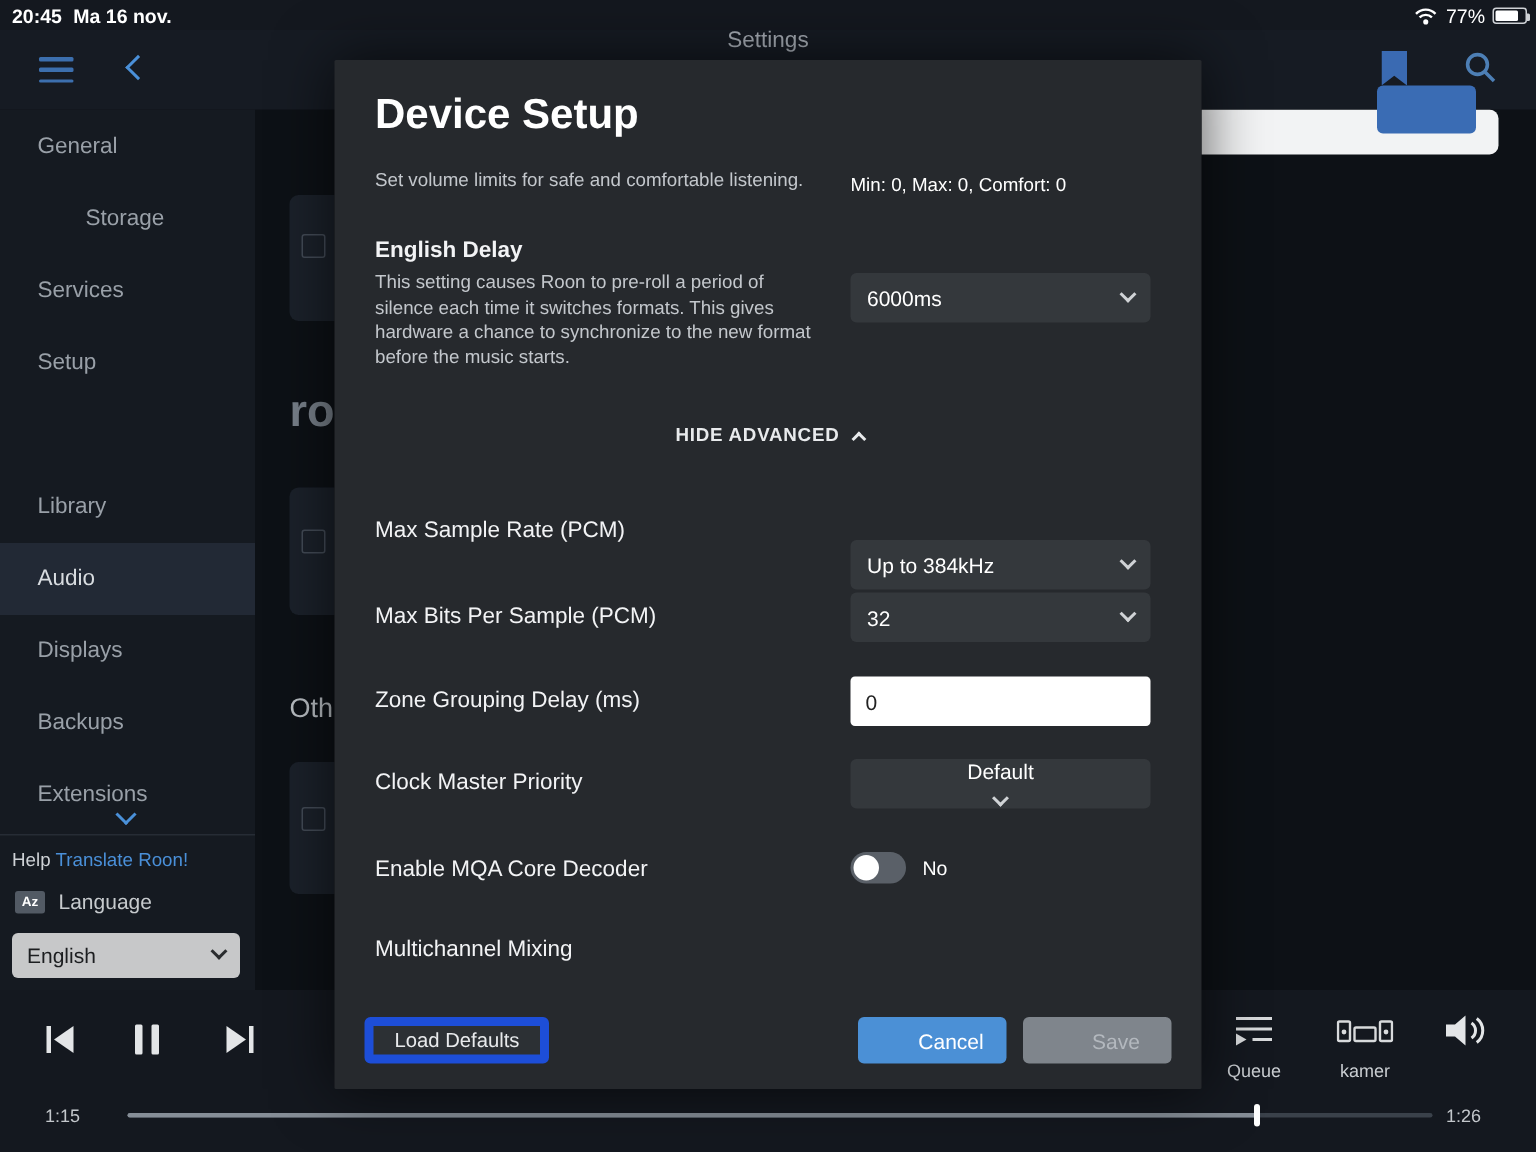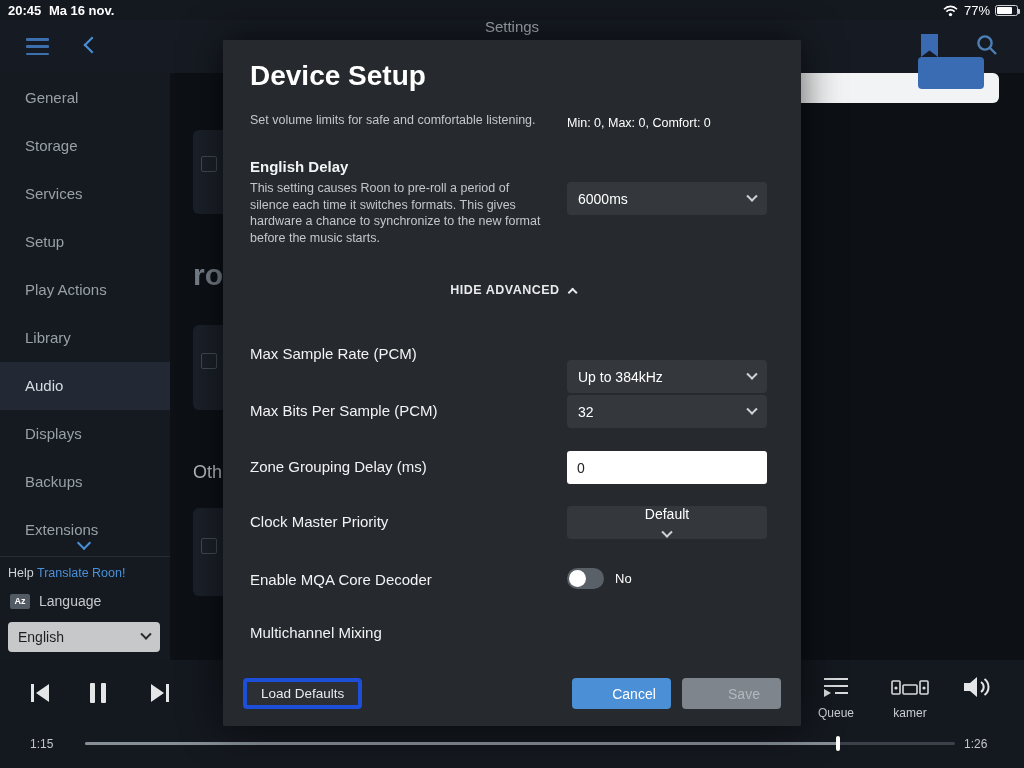--- a/index.html
+++ b/index.html
@@ -55,21 +55,21 @@
   .modal-title { left:27px; top:20px; font-size:28px; font-weight:bold; color:#fff; }
   .m-desc { font-size:12.5px; color:#c3c7cc; line-height:16.5px; }
   .m-label { font-size:15px; color:#f2f3f5; }
   .m-select { position:absolute; width:200px; height:33px; background:#34383c; border-radius:4px; display:flex; align-items:center; justify-content:space-between; padding:0 11px; font-size:14px; color:#fff; cursor:pointer; }
   .m-input { position:absolute; width:200px; height:33px; background:#fff; border:none; border-radius:3px; padding:0 10px; font-size:14px; color:#222; font-family:"Liberation Sans",sans-serif; }
   .hide-adv { left:0; right:0; top:243px; text-align:center; font-size:12.5px; font-weight:bold; letter-spacing:.5px; color:#e8eaec; cursor:pointer; }
   .toggle { position:absolute; left:344px; top:528px; width:37px; height:21px; background:#5a6068; border-radius:11px; cursor:pointer; }
   .toggle .knob { position:absolute; left:2px; top:2px; width:17px; height:17px; background:#fff; border-radius:50%; }
   .toggle-text { position:absolute; left:392px; top:531px; font-size:13px; color:#fff; }
   .btn { position:absolute; height:31px; border-radius:4px; font-size:14px; display:flex; align-items:center; justify-content:center; cursor:pointer; font-family:"Liberation Sans",sans-serif;padding-left:25px; }
-  .btn-outline { left:20px; top:638px; padding:0 14px; background:#2c3034; border:4px solid #1d4ed8; color:#e8eaec; font-size:13.5px; }
+  .btn-outline { left:20px; top:638px; padding:0 14px; background:#2c3034; border:6px solid #1d4ed8; color:#e8eaec; font-size:13.5px; }
   .btn-cancel { left:349px; top:638px; width:99px; background:#4b90d6; color:#fff; }
   .btn-save { left:459px; top:638px; width:99px; background:#7f858c; color:#b3b8be; }
 
   
   .player-bar { left:0; top:660px; width:1024px; height:108px; background:#14181f; z-index:2; }
   .ctl { position:absolute; cursor:pointer; }
   .ctl svg { display:block; }
   .zone-group { position:absolute; text-align:center; cursor:pointer; }
   .zone-label { font-size:12px; color:#c9cdd1; margin-top:4px; }
   .time-text { position:absolute; font-size:12px; color:#c3c7cb; }
@@ -127,24 +127,23 @@
 <div class="abs frag-card" style="left:193px; top:325px; height:85px;">
   <div class="frag-icon" style="margin:28px 0 0 8px;"></div>
 </div>
 <div class="abs" style="left:193px; top:462px; font-size:18px; color:#b9bec3;">Oth</div>
 <div class="abs frag-card" style="left:193px; top:508px; height:88px;">
   <div class="frag-icon" style="margin:30px 0 0 8px;"></div>
 </div>
 
 <div class="abs sidebar">
   <div class="side-item" style="top:1px;">General</div>
-  <div class="side-item" style="top:49px;">Storage</div>
+  <div class="side-item" style="top:49px;margin-left:32px;">Storage</div>
   <div class="side-item" style="top:97px;">Services</div>
   <div class="side-item" style="top:145px;">Setup</div>
-  <div class="side-item" style="top:193px;">Play Actions</div>
   <div class="side-item" style="top:241px;">Library</div>
   <div class="side-item selected" style="top:289px;">Audio</div>
   <div class="side-item" style="top:337px;">Displays</div>
   <div class="side-item" style="top:385px;">Backups</div>
   <div class="side-item" style="top:433px;">Extensions</div>
   <div class="abs side-chevron"></div>
   <div class="abs side-divider"></div>
   <div class="abs help-row">
     <span>Help</span>
     <a href="#">Translate Roon!</a>

